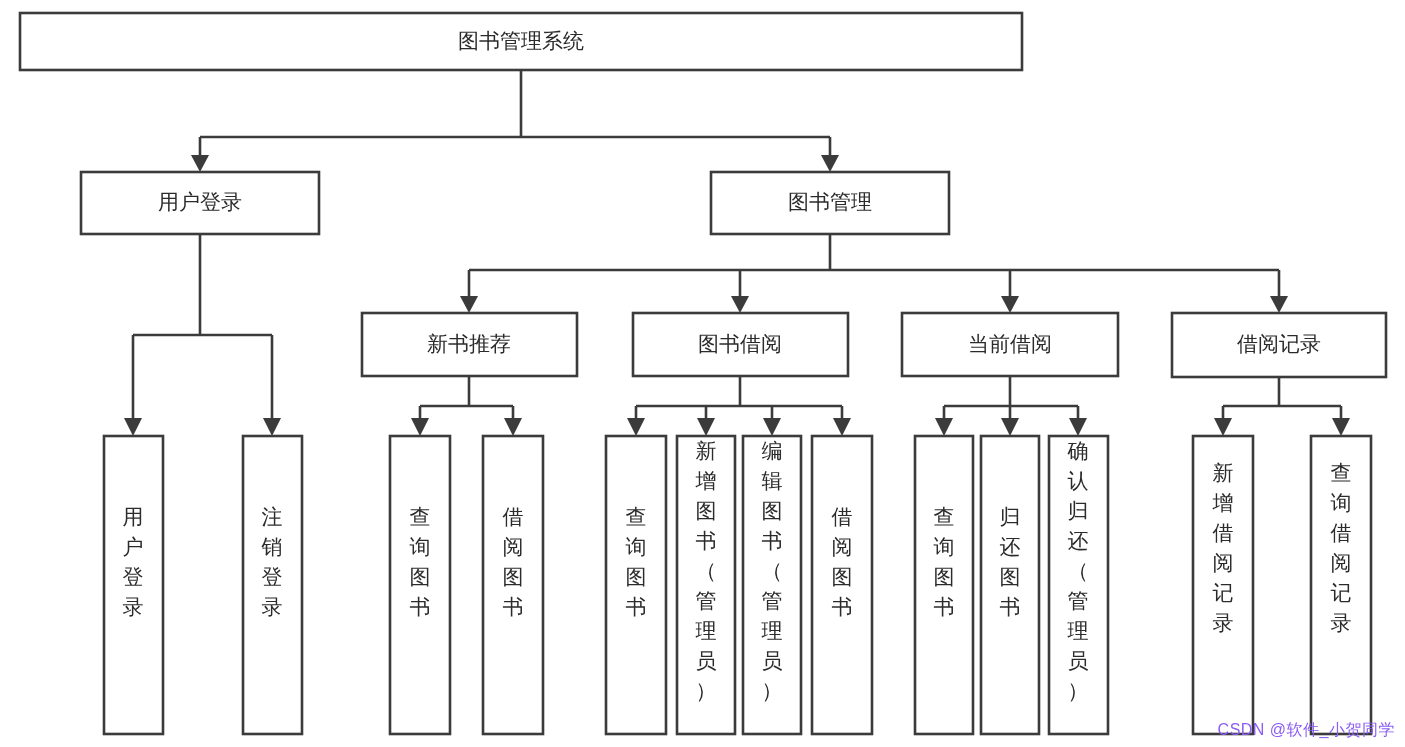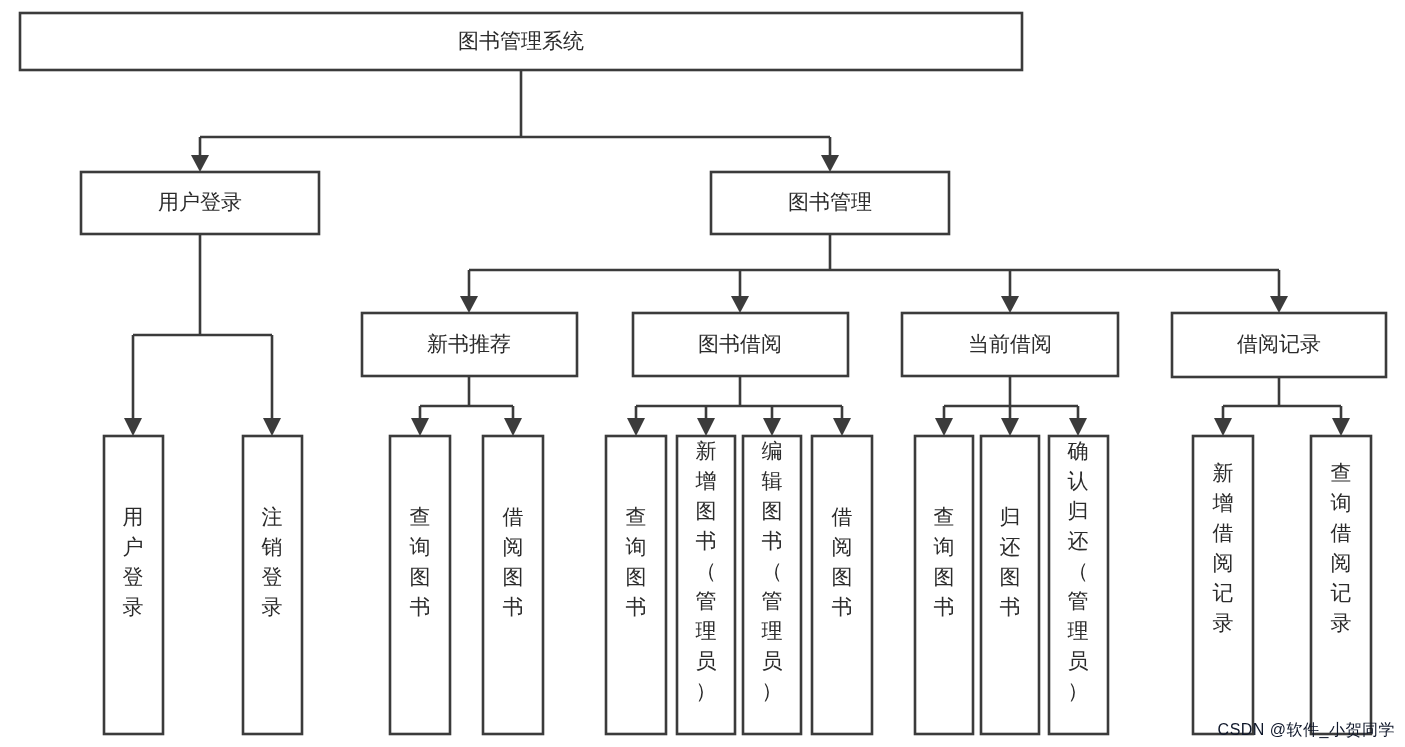--- a/index.html
+++ b/index.html
@@ -29,21 +29,21 @@
   .leaf-label{
     fill:#2b2b2b;
     font-family:"Liberation Sans","DejaVu Sans",sans-serif;
     font-size:21px;
     text-anchor:middle;
     white-space:pre;
   }
   .watermark{
     position:absolute;
     right:10px;bottom:6px;
-    color:#0f172a;
+    color:#8b5cf6;
     font-size:16px;
     font-family:"Liberation Sans","DejaVu Sans",sans-serif;
     letter-spacing:0.5px;
     user-select:none;
   }
 </style>
 </head>
 <body>
 
 <div id="canvas">

